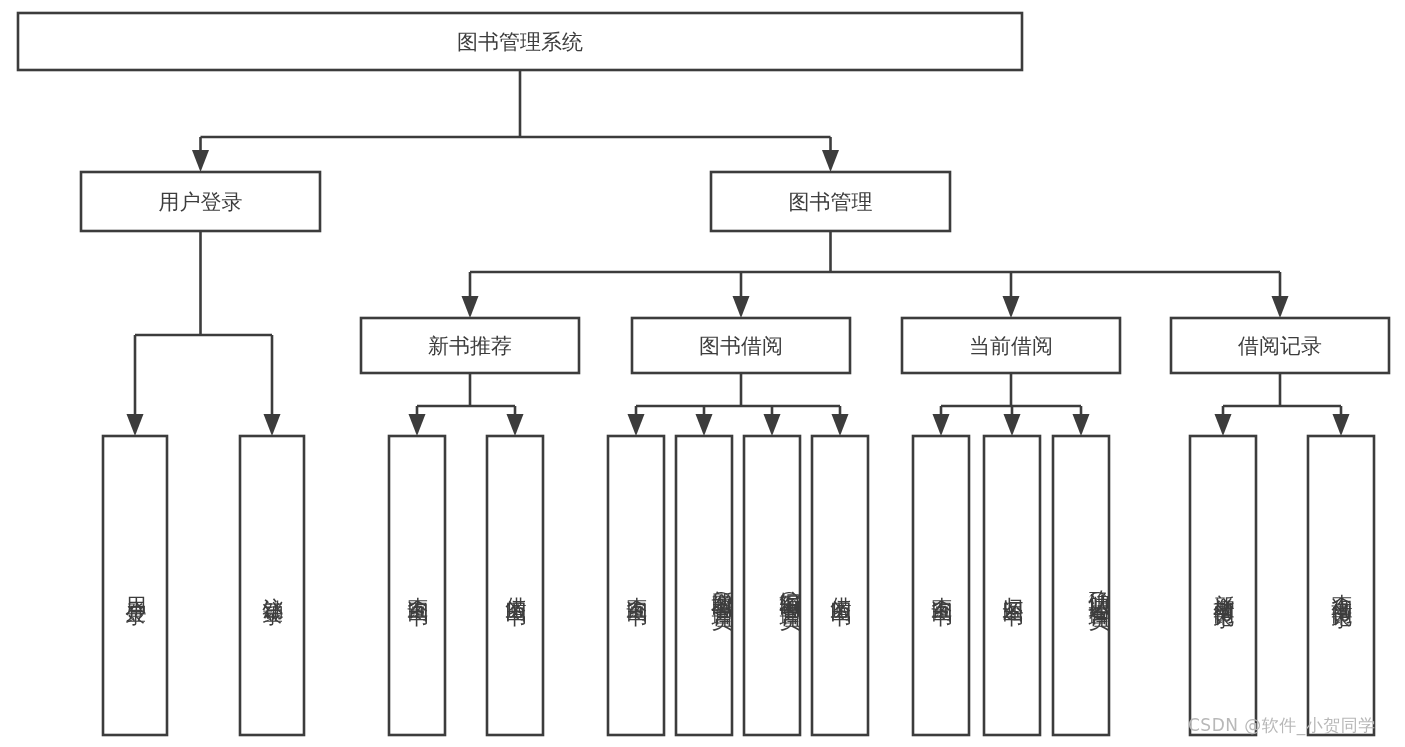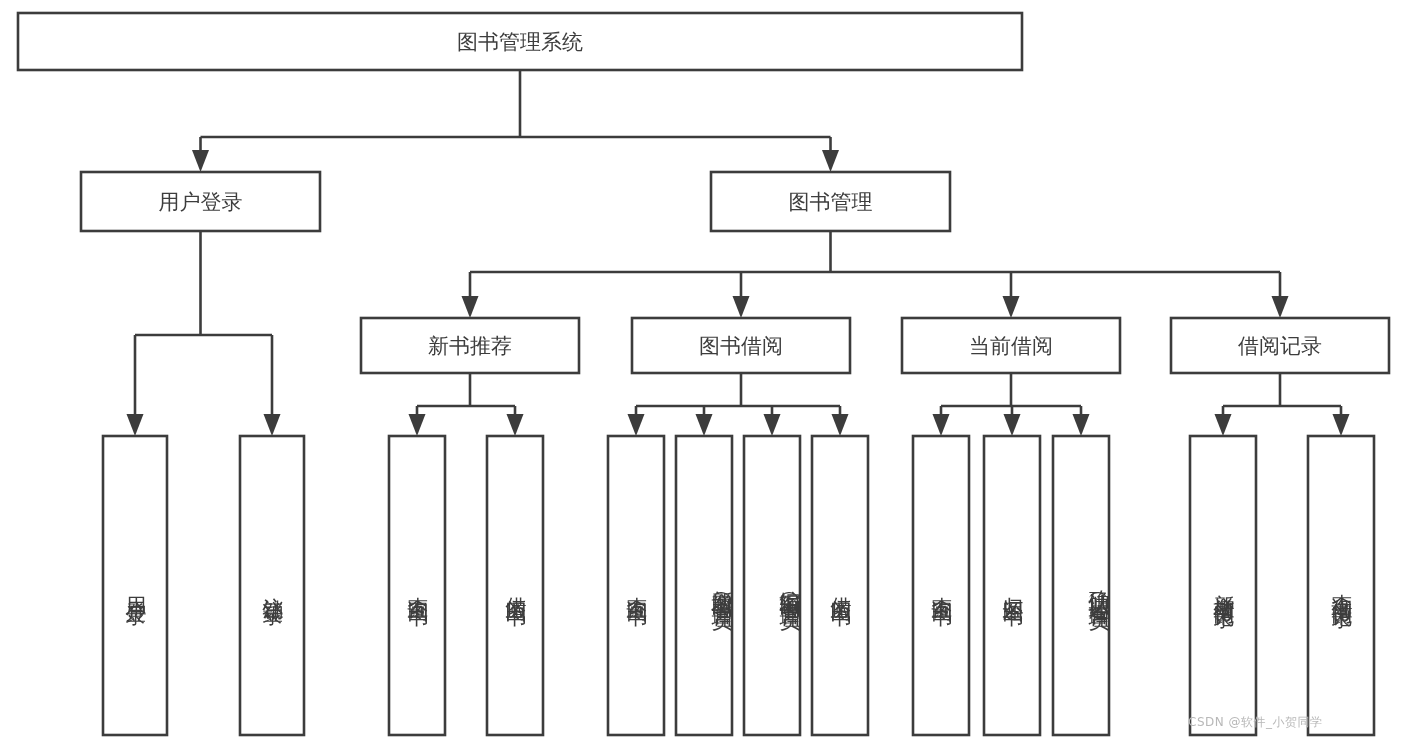--- a/index.html
+++ b/index.html
@@ -60,21 +60,21 @@
     letter-spacing: 3px;
     white-space: nowrap;
     pointer-events: none;
     text-align: center;
   }
   .watermark {
     position: absolute;
     left: 1188px;
     top: 714px;
     font-family: "DejaVu Sans", "Liberation Sans", sans-serif;
-    font-size: 12px;
+    font-size: 17px;
     color: #b8b8b8;
     white-space: nowrap;
     letter-spacing: 0.5px;
   }
 </style>
 </head>
 <body>
 
 <div id="diagram-root">
   <svg id="tree-svg" viewBox="0 0 1405 747">

